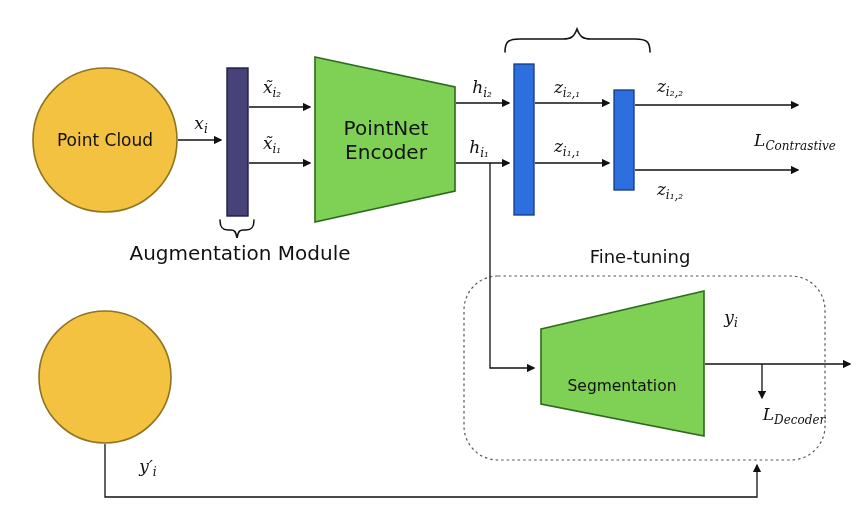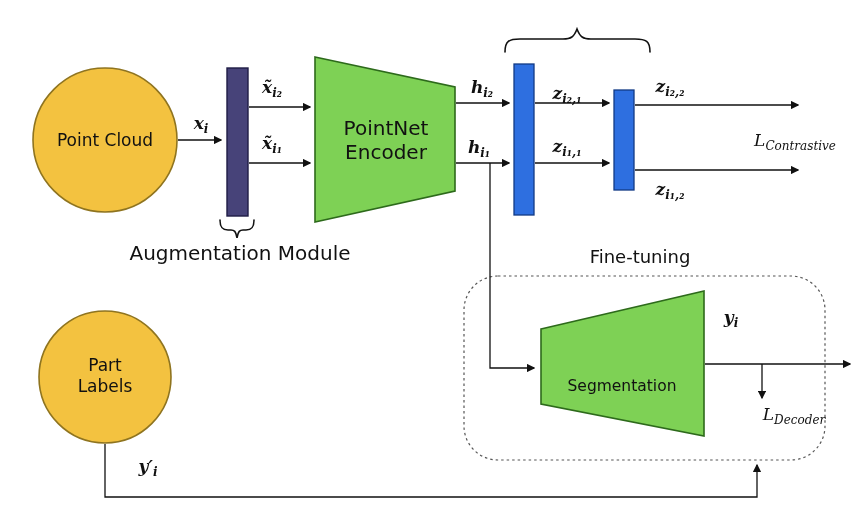--- a/index.html
+++ b/index.html
@@ -8,21 +8,21 @@
   #shapes{position:absolute;left:0;top:0;width:862px;height:516px;}
   .lbl{position:absolute;transform:translate(-50%,-50%);text-align:center;white-space:nowrap;
        color:#111;line-height:1.22;}
   .t20{font-size:20px;}
   .t18{font-size:18px;}
   .t17{font-size:17px;}
   .t16{font-size:15.5px;margin-top:22px;}
   .mlabel{position:absolute;transform:translate(-50%,-50%);white-space:nowrap;
           font-family:"DejaVu Serif",serif;font-style:italic;font-size:17px;color:#111;}
   .mlabel sub{font-size:12px;line-height:0;}
-  .mbold{font-weight:bold;}
+  .mbold{font-weight:normal;}
   .node-label div{white-space:nowrap;}
 </style>
 </head>
 <body>
 
 <div id="stage">
 
   <svg id="shapes" viewBox="0 0 862 516">
     <defs>
       <marker id="arrow" viewBox="0 0 10 10" refX="8.5" refY="5" markerWidth="6.5" markerHeight="6.5" orient="auto-start-reverse">
@@ -67,41 +67,37 @@
   <div class="lbl t20" style="left:240px;top:253px">Augmentation  Module</div>
 
   <div class="lbl t20 node-label" style="left:386px;top:140px">
     <div>PointNet</div>
     <div>Encoder</div>
   </div>
   <div class="lbl t17" style="left:105px;top:140px">Point Cloud</div>
   <div class="lbl t16 node-label" style="left:622px;top:364px">
     <div>Segmentation</div>
   </div>
-  <div class="lbl t17 node-label" style="left:105px;top:376px">
-    <div>Part</div>
-    <div>Labels</div>
-  </div>
 
   <div class="mlabel mbold" style="left:201px;top:123px">
     <span>x</span><sub>i</sub>
   </div>
   <div class="mlabel mbold" style="left:272px;top:87px">
     <span>x̃</span><sub>i₂</sub>
   </div>
   <div class="mlabel mbold" style="left:272px;top:143px">
     <span>x̃</span><sub>i₁</sub>
   </div>
   <div class="mlabel mbold" style="left:482px;top:87px">
     <span>h</span><sub>i₂</sub>
   </div>
   <div class="mlabel mbold" style="left:479px;top:147px">
     <span>h</span><sub>i₁</sub>
   </div>
-  <div class="mlabel mbold" style="left:567px;top:93px">
+  <div class="mlabel mbold" style="left:567px;top:87px">
     <span>z</span><sub>i₂,₁</sub>
   </div>
   <div class="mlabel mbold" style="left:567px;top:146px">
     <span>z</span><sub>i₁,₁</sub>
   </div>
   <div class="mlabel mbold" style="left:670px;top:86px">
     <span>z</span><sub>i₂,₂</sub>
   </div>
   <div class="mlabel mbold" style="left:670px;top:189px">
     <span>z</span><sub>i₁,₂</sub>

